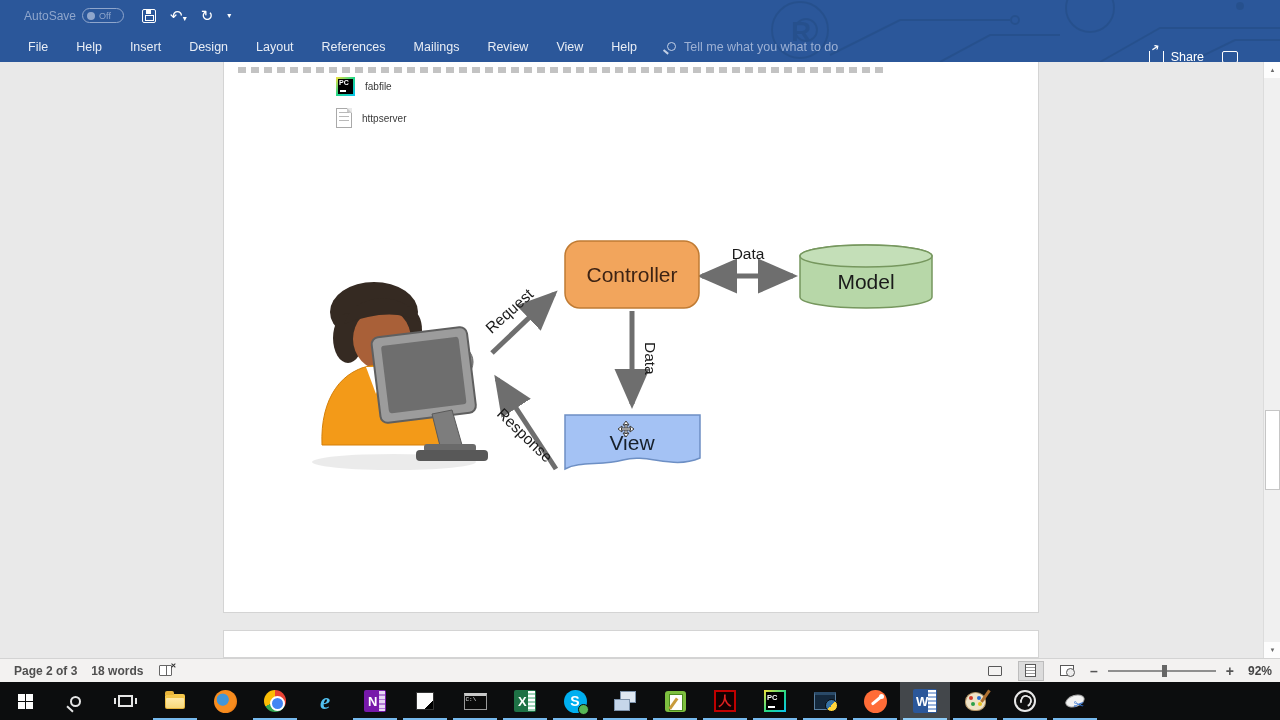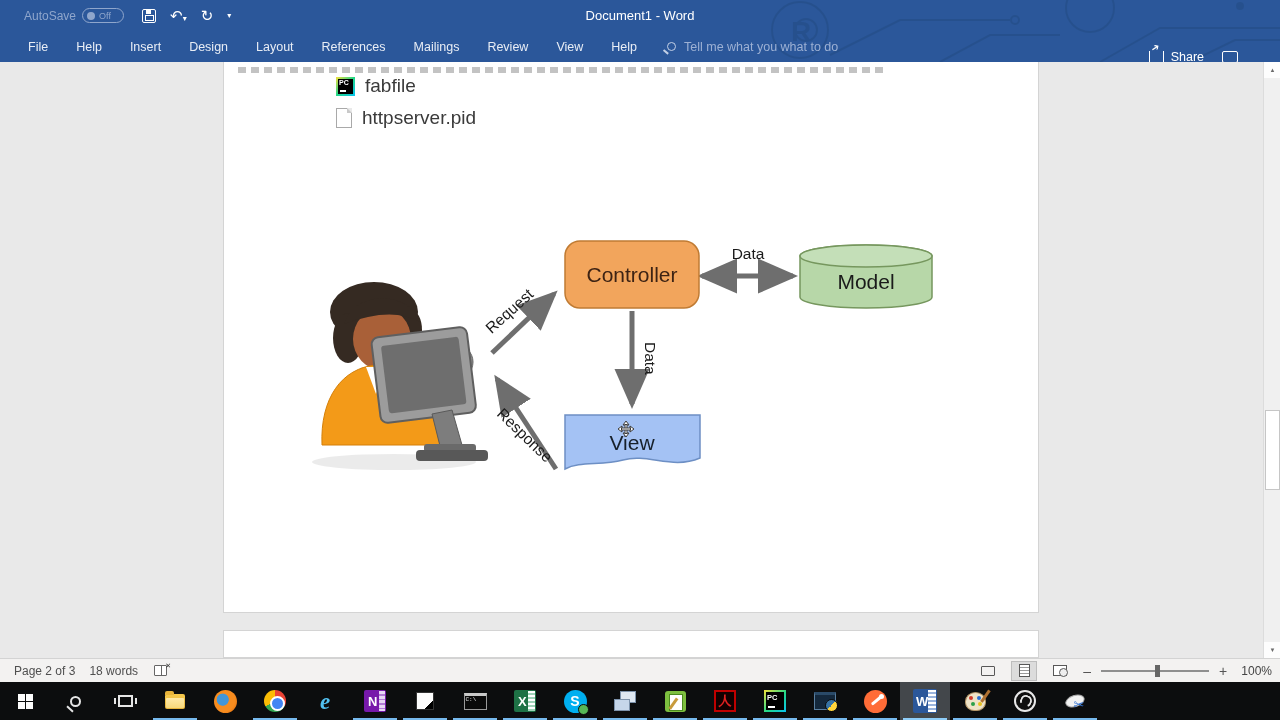--- a/index.html
+++ b/index.html
@@ -44,38 +44,38 @@
   .comment-ic:after { content:""; position:absolute; left:2px; bottom:-5px; width:5px; height:5px; background:#2b579a; border-right:1.4px solid #fff; transform:skewX(-35deg); }
 
   
   #docarea { position:absolute; left:0; top:62px; width:1280px; height:596px; background:#e9e9e9; }
   #page2 { position:absolute; left:223px; top:0; width:816px; height:551px; background:#fff; border:1px solid #d4d4d4; border-top:none; }
   #page3 { position:absolute; left:223px; top:568px; width:816px; height:28px; background:#fff; border:1px solid #d4d4d4; }
   .dashes { position:absolute; left:14px; top:5px; width:645px; height:6px;
     background:repeating-linear-gradient(90deg,#b4b4b4 0 8px,transparent 8px 13px); opacity:.8; }
   .filelist { position:absolute; left:112px; top:8px; }
   .filerow { display:flex; align-items:center; height:32px; gap:10px; }
-  .fname { font-size:19px; color:#3a3a3a; }
+  .fname { font-size:10px; color:#3a3a3a; }
   .pcfile { width:19px; height:19px; padding:2px; background:linear-gradient(135deg,#f7e03c,#21d789 50%,#07c3f2); }
   .pcfile>div { width:100%; height:100%; background:#000; color:#fff; font-size:7px; font-weight:bold; line-height:1.2; padding-left:1px; position:relative; }
   .pcfile>div:after { content:""; position:absolute; left:2px; bottom:2px; width:6px; height:1.5px; background:#fff; }
   .txtfile,.blankfile { width:16px; height:20px; background:#fff; border:1px solid #a9a9a9; position:relative; }
   .txtfile:after { content:""; position:absolute; left:2px; top:3px; right:2px; height:12px;
     background:repeating-linear-gradient(#b9b9b9 0 1.5px,transparent 1.5px 4px); }
   .blankfile:before,.txtfile:before { content:""; position:absolute; right:-1px; top:-1px;
     border-style:solid; border-width:0 5px 5px 0; border-color:#e9e9e9 #e9e9e9 #c9c9c9 #c9c9c9; }
   #diagram { position:absolute; left:0; top:0; width:816px; height:551px; }
 
   
   #vscroll { position:absolute; right:0; top:0; width:17px; height:596px; background:#f0f0f0; border-left:1px solid #dcdcdc; }
   .sbtn { position:absolute; left:0; width:17px; height:16px; background:#fdfdfd; color:#6a6a6a; font-size:6px; display:flex; align-items:center; justify-content:center; }
   .sthumb { position:absolute; left:1px; top:348px; width:15px; height:80px; background:#fff; border:1px solid #c6c6c6; }
 
   
-  #statusbar { position:absolute; left:0; top:658px; width:1280px; height:24px; background:#f3f2f1; border-top:1px solid #d3d3d3; display:flex; align-items:center; font-size:12px; color:#4f4f4f; }
+  #statusbar { position:absolute; left:0; top:658px; width:1280px; height:24px; background:#f3f2f1; border-top:1px solid #d3d3d3; display:flex; align-items:center; font-size:12px; color:#4f4f4f;font-weight:bold; }
   .sb-item { margin-left:14px; }
   .proof { width:13px; height:11px; border:1px solid #666; border-radius:1px; margin-left:16px; position:relative; background:#fff; }
   .proof:before { content:""; position:absolute; left:5.5px; top:0; bottom:0; width:1px; background:#666; }
   .proof:after { content:"✕"; position:absolute; right:-5px; top:-4px; font-size:7px; color:#333; }
   .sb-right { margin-left:auto; display:flex; align-items:center; margin-right:8px; gap:10px; }
   .viewbtn { width:26px; height:20px; display:flex; align-items:center; justify-content:center; }
   .viewbtn.active { background:#dcdcdc; border:1px solid #bdbdbd; }
   .ic-read { width:14px; height:10px; border:1px solid #585858; border-radius:1px;
     background:linear-gradient(90deg,transparent 46%,#585858 46% 54%,transparent 54%); }
   .ic-print { width:11px; height:13px; border:1px solid #585858; background:repeating-linear-gradient(#fff 0 2px,#9a9a9a 2px 3px); }
@@ -179,21 +179,20 @@
       </span>
     </div>
     <div class="qat">
       <span class="floppy"></span>
       <span>
         <span class="qat-glyph">↶</span><span class="qat-caret">▾</span>
       </span>
       <span class="qat-glyph">↻</span>
       <span class="qat-caret">▾</span>
     </div>
-    <div class="tb-title">Document1  -  Word</div>
   </div>
 
   <div id="tabrow">
     <span class="tab">File</span>
     <span class="tab">Help</span>
     <span class="tab">Insert</span>
     <span class="tab">Design</span>
     <span class="tab">Layout</span>
     <span class="tab">References</span>
     <span class="tab">Mailings</span>
@@ -219,22 +218,22 @@
     <div class="dashes"></div>
 
     <div class="filelist">
       <div class="filerow">
         <span class="pcfile">
             <div>PC</div>
           </span>
         <span class="fname">fabfile</span>
       </div>
       <div class="filerow">
-        <span class="blankfile"></span>
-        <span class="fname">httpserver.pid</span>
+        <span class="txtfile"></span>
+        <span class="fname">httpserver</span>
       </div>
     </div>
 
     <svg id="diagram" viewBox="0 0 816 551" font-family="Liberation Sans, sans-serif">
       <defs>
         <marker id="ah" markerWidth="9" markerHeight="8" refX="7" refY="3.5" orient="auto">
           <polygon points="0,0 8,3.5 0,7" fill="#6e6e6e"></polygon>
         </marker>
         <marker id="ahs" markerWidth="9" markerHeight="8" refX="1" refY="3.5" orient="auto">
           <polygon points="8,0 0,3.5 8,7" fill="#6e6e6e"></polygon>
@@ -312,21 +311,21 @@
         <span class="ic-print"></span>
       </span>
     <span class="viewbtn">
         <span class="ic-web"></span>
       </span>
     <span class="zglyph">–</span>
     <span class="zoomtrack">
         <span class="zoomthumb"></span>
       </span>
     <span class="zglyph">+</span>
-    <span class="zlabel">100%</span>
+    <span class="zlabel">92%</span>
   </span>
 </div>
 
 <div id="taskbar">
   <div class="tb">
       <span class="ic-start">
         <i></i>
         <i></i>
         <i></i>
         <i></i>

